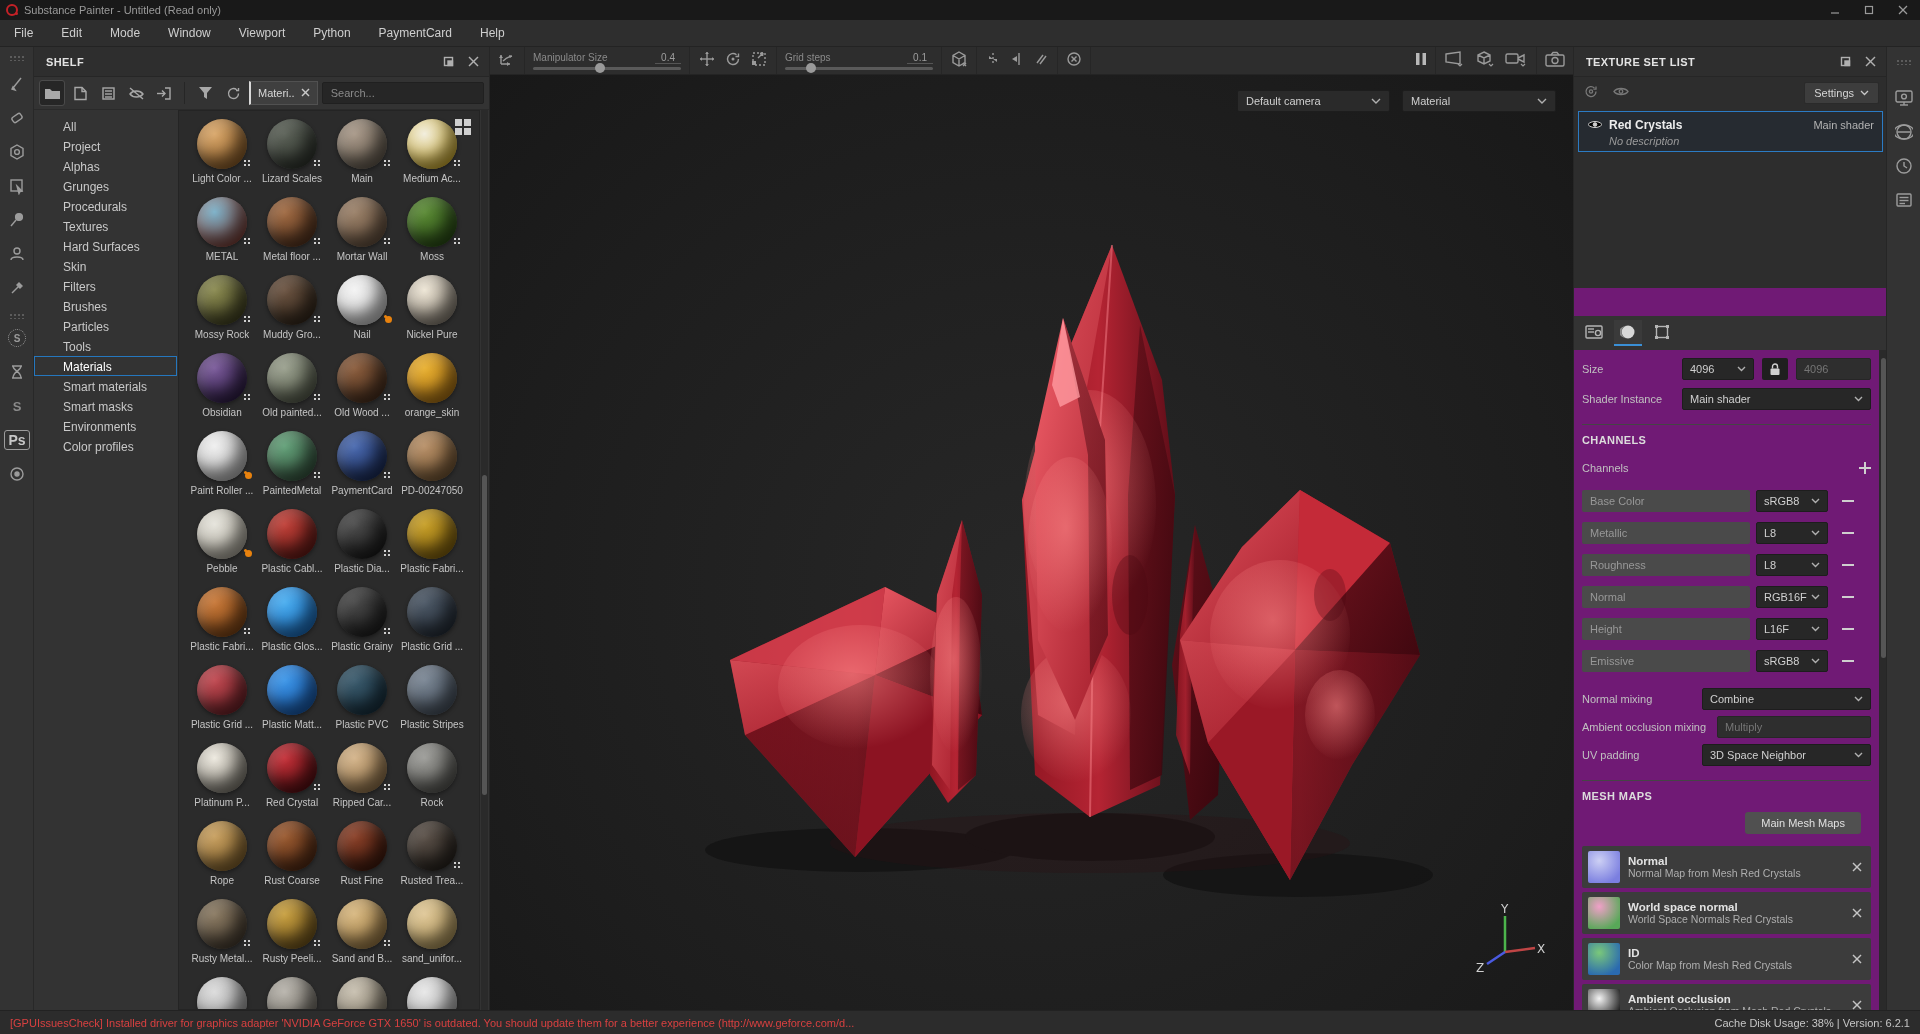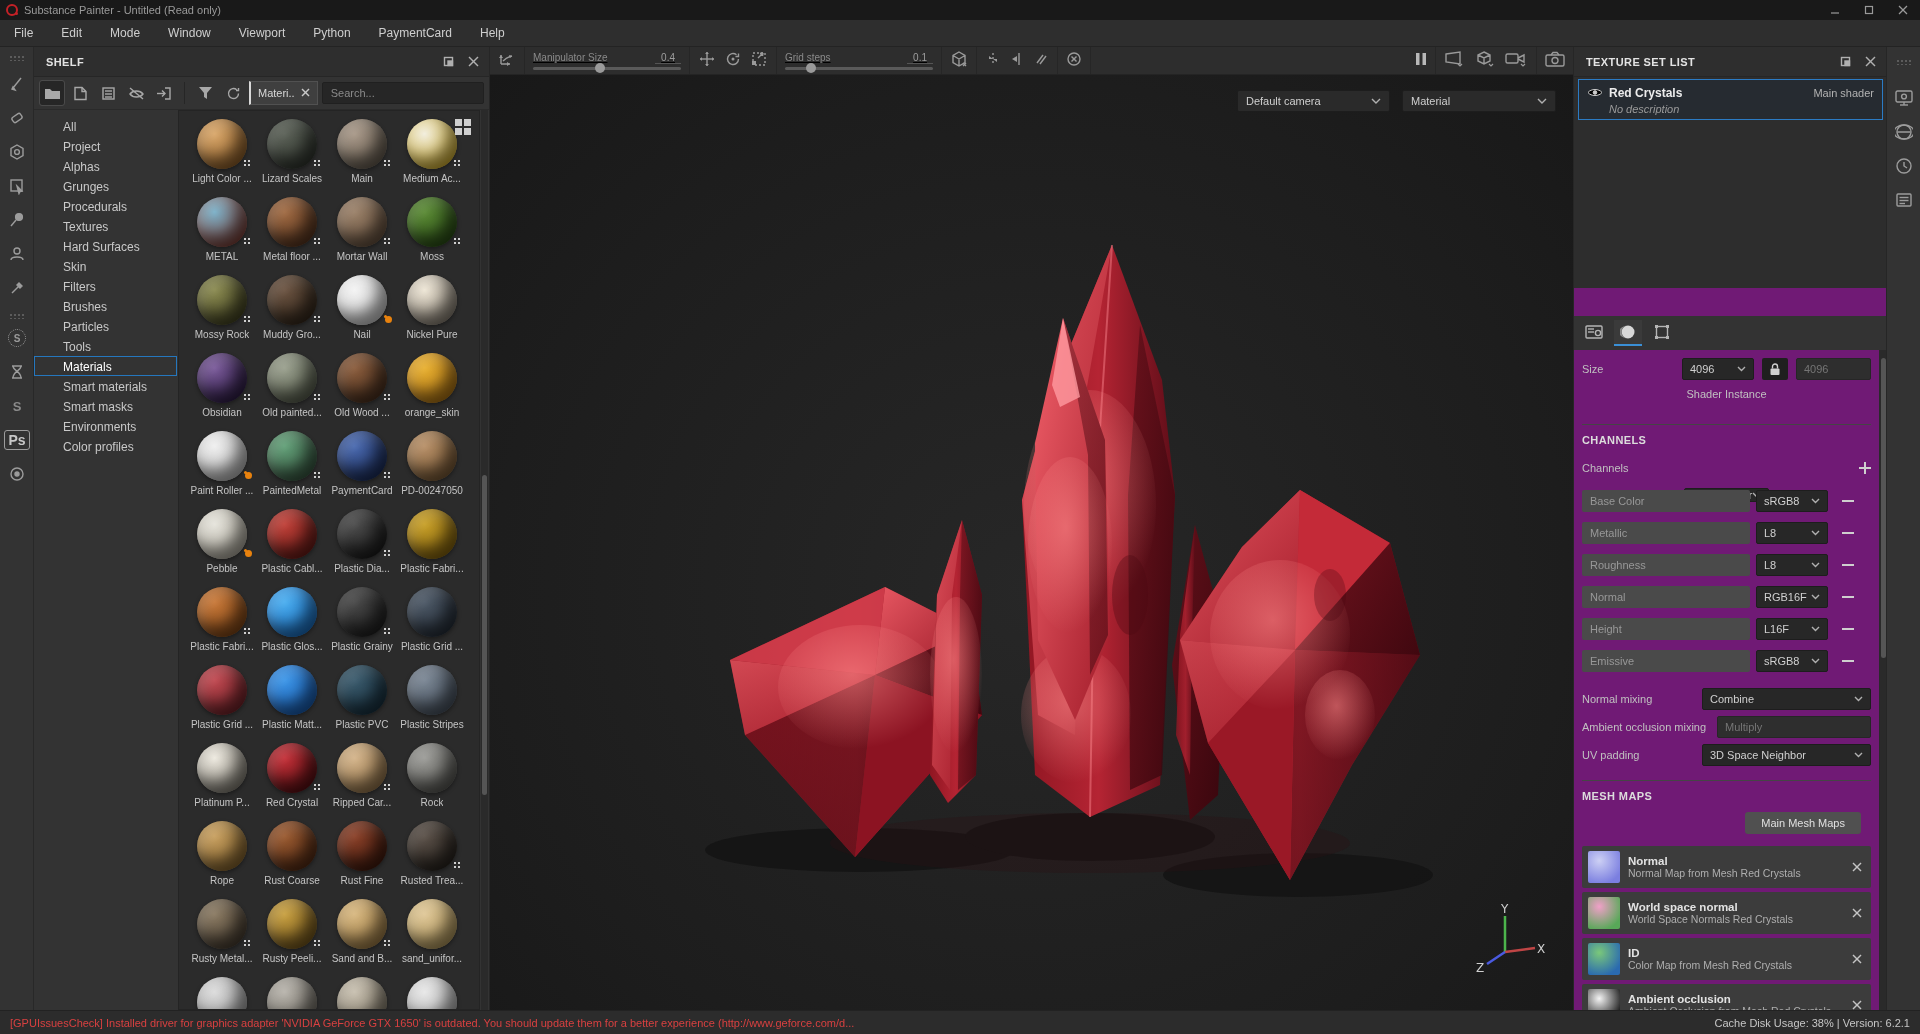--- a/index.html
+++ b/index.html
@@ -85,21 +85,21 @@
     background:#e8820e; box-shadow:-3px -3px 0 -2px #e8820e; }
   .scrollbar { position:absolute; background:#2a2a2a; }
   .scroll-thumb { position:absolute; left:1px; width:5px; background:#555; border-radius:3px; }
 
   
   #vp-toolbar { position:absolute; left:490px; top:47px; width:1083px; height:28px; background:#2d2d2d;
     border-bottom:1px solid #242424; display:flex; align-items:stretch; }
   .vt-group { display:flex; align-items:center; padding:0 8px; border-right:1px solid #262626; gap:8px; }
   .vt-group svg { stroke:#9a9a9a; fill:none; stroke-width:1.4; }
   .slider-block { display:flex; flex-direction:column; justify-content:center; width:148px; }
-  .slider-top { display:flex; justify-content:space-between; align-items:center;text-decoration:underline; }
+  .slider-top { display:flex; justify-content:space-between; align-items:center; }
   .slider-label { color:#8a8a8a; font-size:10px; }
   .slider-value { color:#9d9d9d; font-size:10px; border-bottom:1px solid #555; padding:0 6px; }
   .slider-track { position:relative; height:3px; background:#5a5a5a; border-radius:2px; margin-top:3px; }
   .slider-knob { position:absolute; top:-4px; width:10px; height:10px; border-radius:50%; background:#9a9a9a; }
   #vt-right { margin-left:auto; display:flex; align-items:stretch; }
 
   
   #viewport { position:absolute; left:490px; top:75px; width:1083px; height:935px;
     background:radial-gradient(ellipse at 50% 55%, #272727 0%, #1d1d1d 70%, #181818 100%); overflow:hidden; }
   .vp-dd { position:absolute; top:15px; height:22px; background:#2a2a2a; border:1px solid #1d1d1d;
@@ -991,20 +991,37 @@
               <rect x="1.5" y="1.5" width="8" height="8"></rect>
               <rect x="5" y="5" width="4.5" height="4.5" fill="#b0b0b0"></rect>
             </svg></span>
         <span><svg width="11" height="11">
               <line x1="1" y1="1" x2="10" y2="10"></line>
               <line x1="10" y1="1" x2="1" y2="10"></line>
             </svg></span>
       </span>
     </div>
     <div id="tsl-body">
+      <div id="tsl-toolbar">
+        <span><svg width="18" height="15">
+              <path d="M14 7.5 a5 5 0 1 1 -1.6 -3.6"></path>
+              <path d="M14 2.5 v2.6 h-2.6"></path>
+              <circle cx="9" cy="7.5" r="1.6"></circle>
+            </svg></span>
+        <span><svg width="18" height="13">
+              <path d="M2 6.5 C5 2.5 13 2.5 16 6.5 C13 10.5 5 10.5 2 6.5 Z"></path>
+              <circle cx="9" cy="6.5" r="1.8"></circle>
+            </svg></span>
+        <span id="settings-btn">
+          <span>Settings</span>
+          <svg width="9" height="6">
+              <path d="M1 1 l3.5 3.5 3.5 -3.5"></path>
+            </svg>
+        </span>
+      </div>
       <div>
 
           <div class="ts-item on">
             <div class="ts-line1">
               <span class="eye"><svg width="16" height="11">
                   <path d="M1 5.5 C4 1.5 12 1.5 15 5.5 C12 9.5 4 9.5 1 5.5 Z"></path>
                   <circle cx="8" cy="5.5" r="1.8" fill="#cfcfcf"></circle>
                 </svg></span>
               <span class="ts-name">Red Crystals</span>
               <span class="ts-shader">Main shader</span>
@@ -1051,21 +1068,21 @@
             </svg>
         </span>
         <span class="lock-btn" style="margin-left:8px">
             <svg width="12" height="13">
               <rect x="1.5" y="5.5" width="9" height="6.5" rx="1" fill="#d0d0d0" stroke="none"></rect>
               <path d="M3.5 5.5 v-2 a2.5 2.5 0 0 1 5 0 v2"></path>
             </svg>
           </span>
         <span class="inp-dis" style="flex:1; margin-left:8px">4096</span>
       </div>
-      <div class="frm-row" style="top:38px; width:289px;flex-direction:column;">
+      <div class="frm-row" style="top:38px; width:289px;">
         <span class="frm-label" style="flex:0 0 100px">Shader Instance</span>
         <span class="dd" style="flex:1">
           <span>Main shader</span>
           <svg width="9" height="6">
               <path d="M1 1 l3.5 3.5 3.5 -3.5"></path>
             </svg>
         </span>
       </div>
       <div class="sect-div" style="top:74px"></div>
       <div class="sect-head" style="top:84px">CHANNELS</div>

